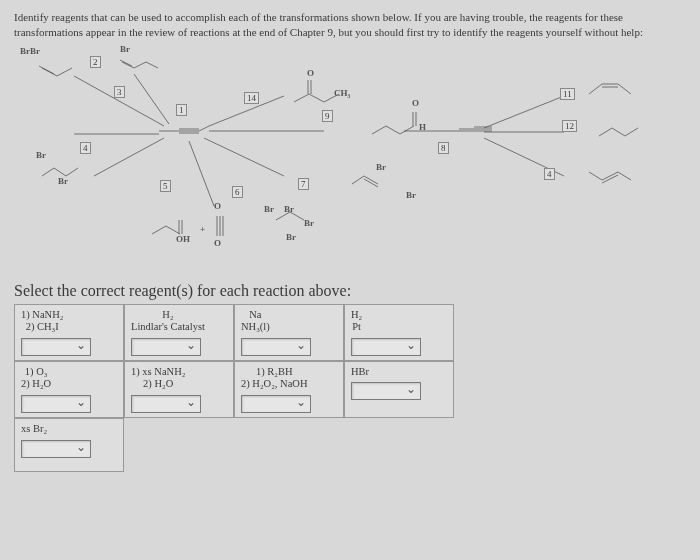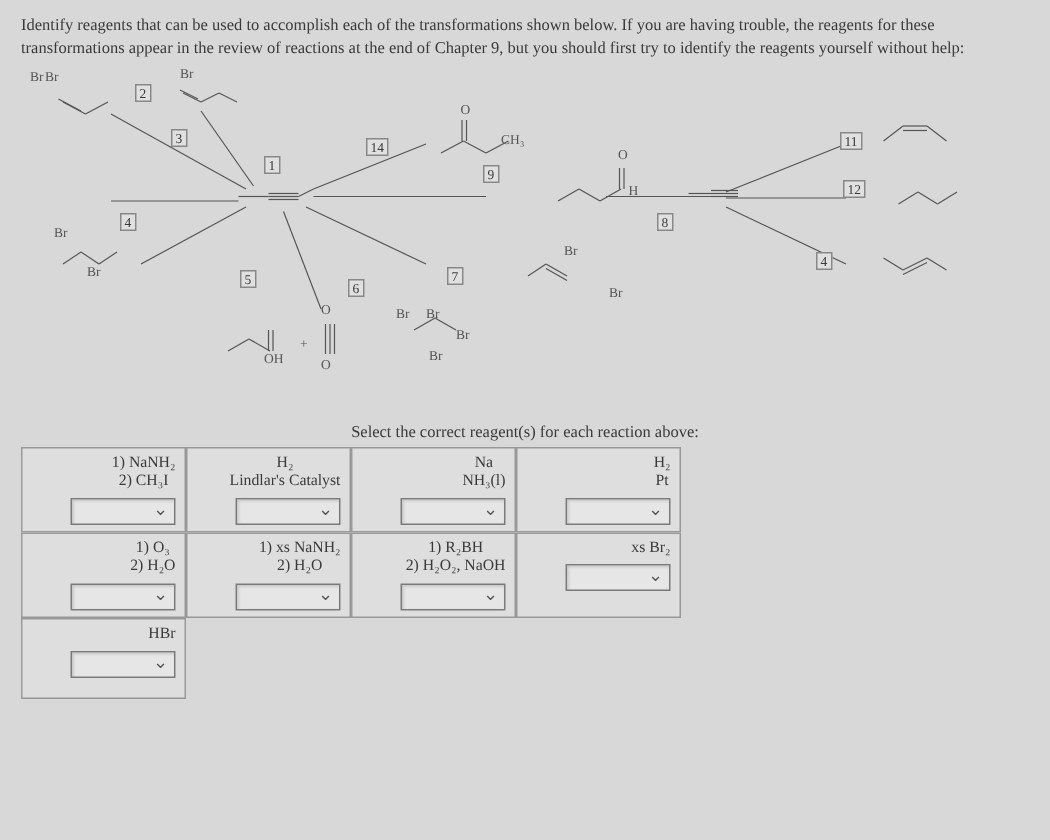--- a/index.html
+++ b/index.html
@@ -1,25 +1,25 @@
 <!DOCTYPE html>
 <html><head>
   <meta charset="utf-8">
   <style>
     * { box-sizing: border-box; margin: 0; padding: 0; }
     body { font-family: Georgia, serif; background: #d8d8d8; width: 700px; height: 560px; padding: 10px 14px; font-size: 11px; color: #3a3a3a; }
     .instr { line-height: 1.35; margin-bottom: 6px; }
     .scheme { position: relative; width: 100%; height: 230px; }
-    .lbl { position: absolute; font-size: 9px; color: #555; }
+    .lbl { position: absolute; font-size: 9px; color: #555; font-weight: bold; }
     .box { border: 1px solid #888; padding: 0 2px; font-size: 9px; position: absolute; background: #e0e0e0; }
     svg { position: absolute; overflow: visible; }
     svg line { stroke: #555; stroke-width: 0.8; }
-    .select-prompt { margin: 6px 0 4px 0; font-size: 11px; text-align: center; }
+    .select-prompt { margin: 6px 0 4px 0; font-size: 16px; }
     .grid { display: grid; grid-template-columns: repeat(4, 110px); grid-auto-rows: auto; border-collapse: collapse; }
-    .cell { border: 1px solid #999; padding: 4px 6px; display: flex; flex-direction: column; align-items: flex-end; justify-content: flex-start; gap: 4px; min-height: 54px; background: #dedede; }
+    .cell { border: 1px solid #999; padding: 4px 6px; display: flex; flex-direction: column; align-items: flex-start; justify-content: flex-start; gap: 4px; min-height: 54px; background: #dedede; }
     .celltxt { text-align: center; font-size: 10.5px; line-height: 1.2; }
     .dd { width: 70px; height: 18px; border: 1px solid #7a7a7a; background: #e6e6e6; position: relative; box-shadow: inset 1px 1px 2px rgba(0,0,0,.15); }
     .dd::after { content: "⌄"; position: absolute; right: 4px; top: -1px; font-size: 12px; color: #555; }
   </style>
 </head>
 <body>
 
 <div class="instr">Identify reagents that can be used to accomplish each of the transformations shown below. If you are having trouble, the reagents for these transformations appear in the review of reactions at the end of Chapter 9, but you should first try to identify the reagents yourself without help:</div>
 
 <div class="scheme">
@@ -189,20 +189,20 @@
     </div>
   <div class="cell">
       <div class="celltxt">1) xs NaNH₂<br>2) H₂O</div>
       <div class="dd"></div>
     </div>
   <div class="cell">
       <div class="celltxt">1) R₂BH<br>2) H₂O₂, NaOH</div>
       <div class="dd"></div>
     </div>
   <div class="cell">
+      <div class="celltxt">HBr</div>
+      <div class="dd"></div>
+    </div>
+  <div class="cell">
       <div class="celltxt">xs Br₂</div>
       <div class="dd"></div>
     </div>
-  <div class="cell">
-      <div class="celltxt">HBr</div>
-      <div class="dd"></div>
-    </div>
 </div>
 
 </body></html>

